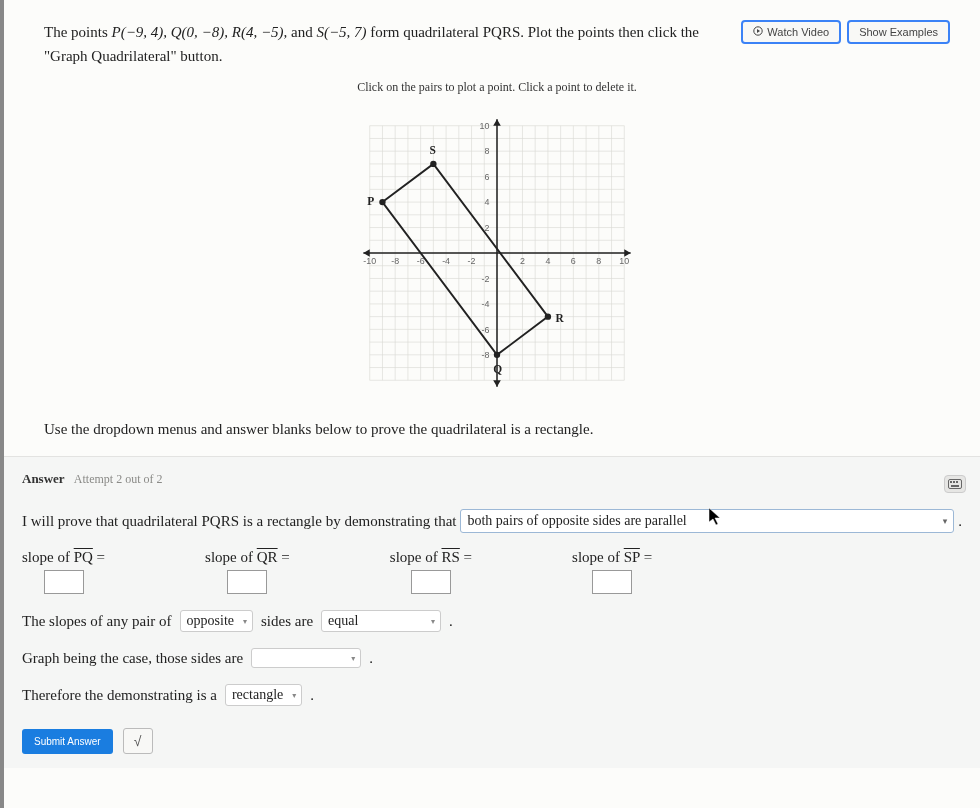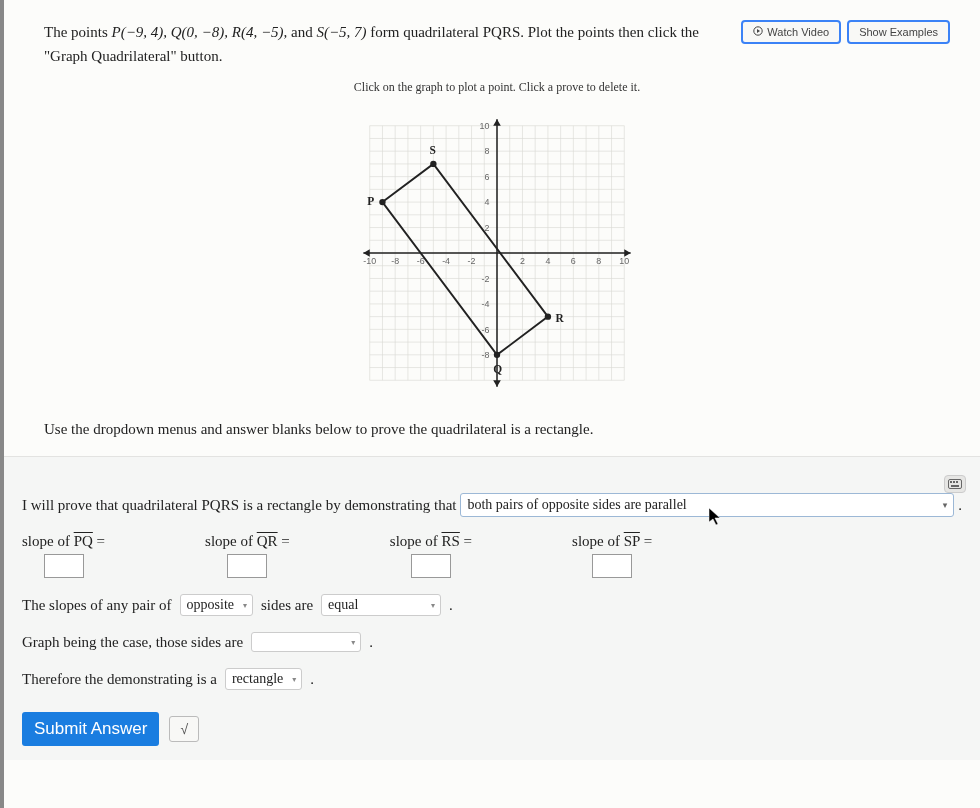--- a/index.html
+++ b/index.html
@@ -26,21 +26,21 @@
   .select-box.wide { flex: 1; min-width: 350px; align-items: center; }
   .select-box .caret { position: absolute; right: 6px; top: 50%; transform: translateY(-50%); font-size: 9px; color: #666; }
   .slope-row { display: flex; justify-content: flex-start; gap: 100px; margin-top: 16px; font-size: 15px; align-items: center; padding-left: 0; }
   .slope-item { display: flex; align-items: center; gap: 4px; flex-direction: column; }
   .overline { text-decoration: overline; }
   .blank-input { width: 40px; height: 24px; border: 1px solid #999; background: #fff; }
   .sentence { font-size: 15px; margin-top: 16px; display: flex; align-items: center; gap: 8px; flex-wrap: wrap; }
   .sentence .select-inline { background: #fff; border: 1px solid #ccc; border-radius: 3px; padding: 2px 18px 2px 6px; font-size: 14px; position: relative; display: inline-flex; align-items: center; min-width: 60px; min-height: 20px; }
   .sentence .select-inline .caret { position: absolute; right: 5px; font-size: 8px; color: #888; }
   .submit-row { margin-top: 22px; display: flex; align-items: center; gap: 10px; }
-  .submit-btn { background: #1a7de0; color: #fff; border: none; border-radius: 3px; padding: 7px 12px; font-size: 17px; cursor: pointer; }
+  .submit-btn { background: #1a7de0; color: #fff; border: none; border-radius: 3px; padding: 7px 12px; font-size: 10px; cursor: pointer; }
   .aux-btn { border: 1px solid #bbb; background: #f8f8f6; border-radius: 3px; width: 30px; height: 26px; display: flex; align-items: center; justify-content: center; font-size: 14px; color: #555; cursor: pointer; }
   .cursor { position: absolute; pointer-events: none; }
 </style>
 </head>
 <body>
 
 <div class="page">
 
   <div class="top-row">
     <div class="question-text">
@@ -55,21 +55,21 @@
               <polygon points="4,3 4,7 7,5" fill="#444"></polygon>
             </svg></span>
         <span>Watch Video</span>
       </button>
       <button class="btn-outline">
         <span>Show Examples</span>
       </button>
     </div>
   </div>
 
-  <div class="instruction">Click on the graph to plot a point. Click a prove to delete it.</div>
+  <div class="instruction">Click on the pairs to plot a point. Click a point to delete it.</div>
 
   <div class="graph-wrap">
     <svg class="graph-svg" viewBox="-11 -11 22 22">
       <g transform="scale(1,-1)">
 
         <g stroke="#d9d9d5" stroke-width="0.05">
           <line x1="-10" y1="-10" x2="-10" y2="10"></line>
             <line x1="-9" y1="-10" x2="-9" y2="10"></line>
             <line x1="-8" y1="-10" x2="-8" y2="10"></line>
             <line x1="-7" y1="-10" x2="-7" y2="10"></line>
@@ -153,20 +153,24 @@
           <text x="4.6" y="5.4">R</text>
           <text x="-0.3" y="9.4">Q</text>
         </g>
       </g>
     </svg>
   </div>
 
   <div class="prove-instruction">Use the dropdown menus and answer blanks below to prove the quadrilateral is a rectangle.</div>
 
   <div class="answer-section">
+    <div class="answer-header">
+      <span class="label">Answer</span>
+      <span class="attempts">Attempt 2 out of 2</span>
+    </div>
     <div class="vk-btn">
       <span><svg viewBox="0 0 14 10">
             <rect x="0.5" y="0.5" width="13" height="9" rx="1.5" fill="none" stroke="#666" stroke-width="1"></rect>
             <rect x="2" y="2" width="2" height="2" fill="#666"></rect>
             <rect x="5" y="2" width="2" height="2" fill="#666"></rect>
             <rect x="8" y="2" width="2" height="2" fill="#666"></rect>
             <rect x="3" y="6" width="8" height="2" fill="#666"></rect>
           </svg></span>
     </div>
 

